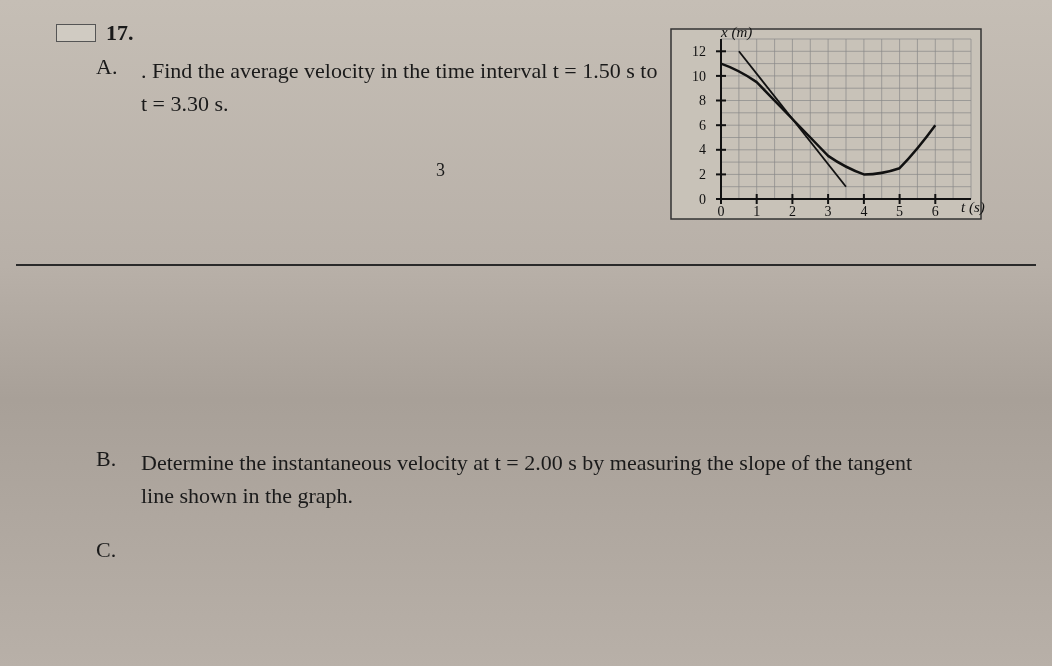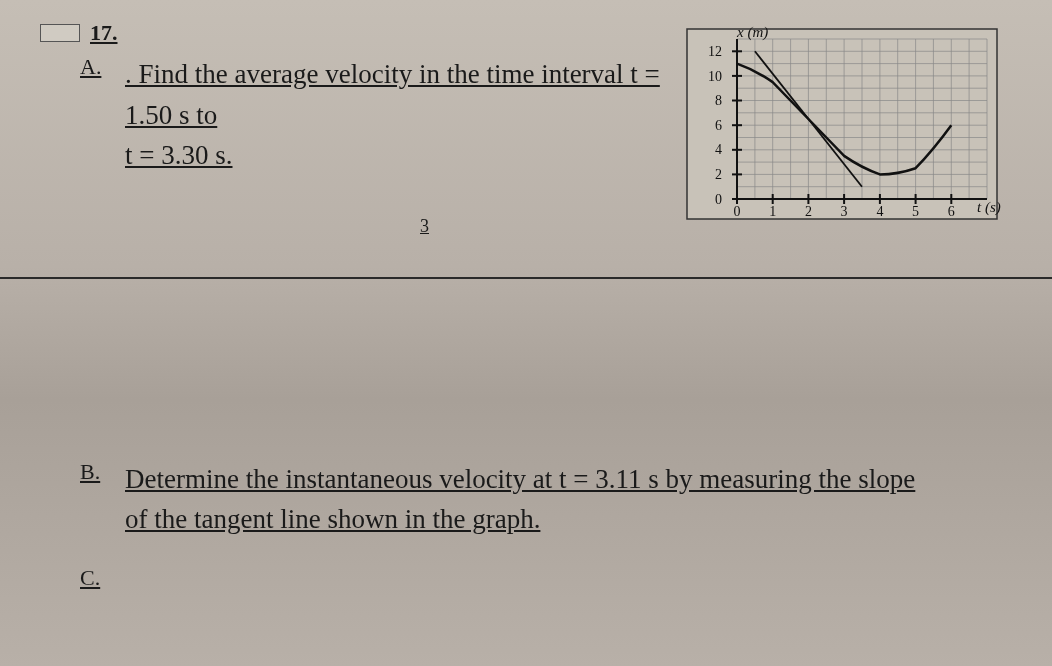--- a/index.html
+++ b/index.html
@@ -9,24 +9,23 @@
     }
     body {
       font-family: 'Times New Roman', Times, serif;
       background: #b8b0a8;
       width: 1052px;
       height: 666px;
       color: #1a1a1a;
       position: relative;
     }
     .page {
-      padding: 20px 40px;
+      padding: 20px 56px;
       background: linear-gradient(to bottom, #c5beb5 0%, #b8b0a8 40%, #a8a098 60%, #b8b0a8 100%);
       height: 100%;
-      text-decoration: underline;
     }
     .question-header {
       display: flex;
       align-items: flex-start;
       margin-bottom: 8px;
     }
     .blank-box {
       width: 40px;
       height: 18px;
       border: 1px solid #555;
@@ -53,21 +52,21 @@
       align-items: flex-start;
       margin-left: 40px;
       margin-bottom: 20px;
     }
     .part-label {
       font-size: 22px;
       margin-right: 20px;
       min-width: 25px;
     }
     .part-text {
-      font-size: 27px;
+      font-size: 22px;
       line-height: 1.5;
       max-width: 580px;
     }
     .top-area {
       display: flex;
       justify-content: space-between;
       align-items: flex-start;
     }
     .left-content {
       flex: 1;
@@ -215,19 +214,19 @@
         <line x1="72.9" y1="27.3" x2="180" y2="162.7" stroke="#111" stroke-width="1.8"></line>
       </svg>
     </div>
   </div>
 
   <div class="divider"></div>
 
   <div class="bottom-section">
     <div class="part-b">
       <div class="part-label">B.</div>
-      <div class="part-text">Determine the instantaneous velocity at t = 3.11 s by measuring the slope of the tangent line shown in the graph.</div>
+      <div class="part-text">Determine the instantaneous velocity at t = 2.00 s by measuring the slope of the tangent line shown in the graph.</div>
     </div>
     <div class="part-c">
       <div class="part-label">C.</div>
     </div>
   </div>
 </div>
 
 </body></html>

